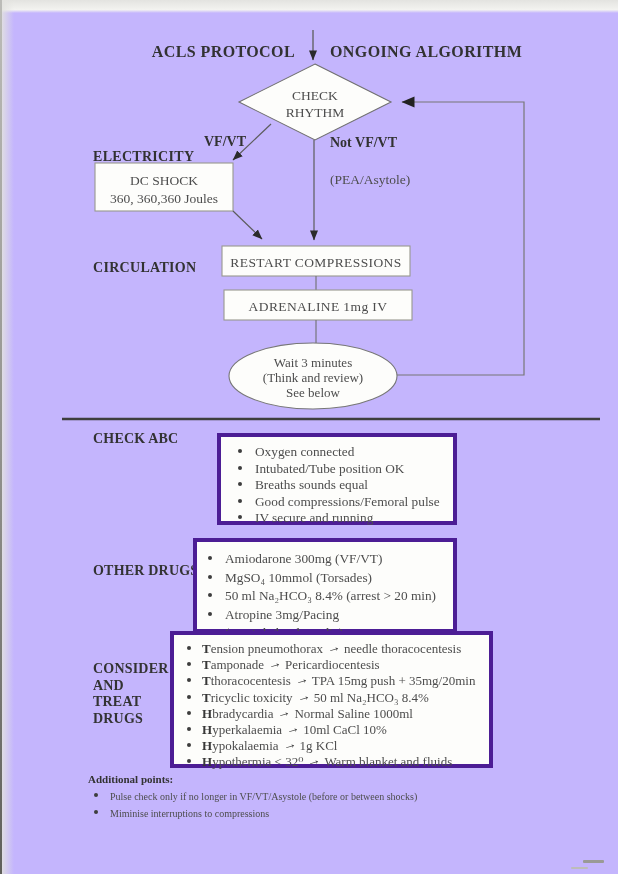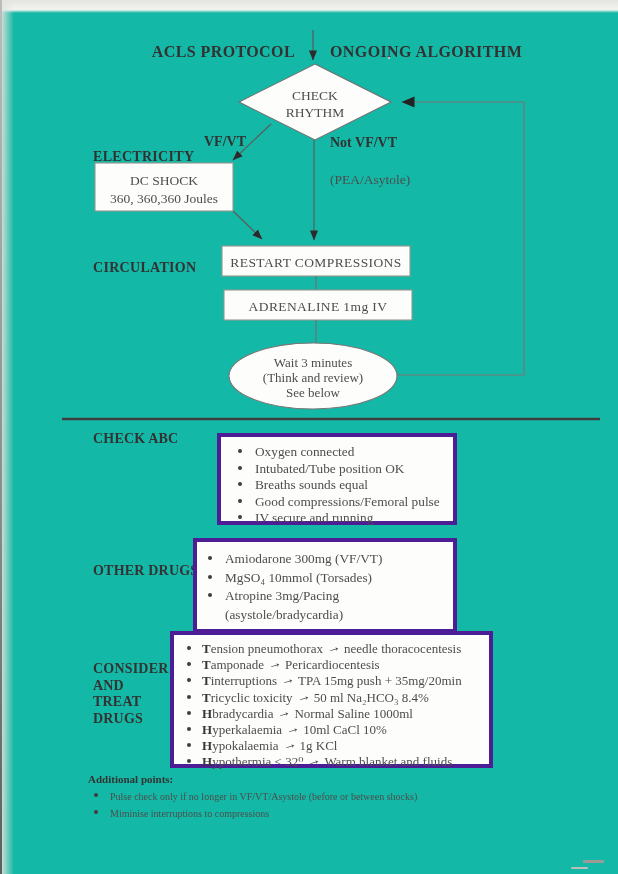--- a/index.html
+++ b/index.html
@@ -1,18 +1,18 @@
 <!DOCTYPE html>
 <html><head>
 <meta charset="utf-8">
 <style>
   html,body{margin:0;padding:0;background:#ffffff;}
   #page{
     position:relative;width:618px;height:874px;overflow:hidden;
-    background:#14b8a6;
+    background:#c4b5fd;
     font-family:"Liberation Serif","DejaVu Serif",serif;
     color:#4a4a4a;
   }
   
   .scan-top{position:absolute;left:0;top:0;width:618px;height:13px;
     background:linear-gradient(#e3e3e0,#f3f3f0 75%,rgba(250,250,248,0));}
   .scan-left{position:absolute;left:0;top:0;width:14px;height:874px;
     background:linear-gradient(90deg,#e3e3df,rgba(252,252,250,0));}
   .scan-left-line{position:absolute;left:0;top:0;width:2px;height:874px;
     background:linear-gradient(#bcbcb8,#8a8a85 60%,#5f5f5a);}
@@ -123,36 +123,37 @@
       <li>IV secure and running</li>
     </ul>
   </div>
 
   
   <div class="seclabel" style="left:93px;top:563px;">OTHER DRUGS</div>
   <div class="listbox drugs" style="left:193px;top:538px;width:264px;height:95px;">
     <ul class="blist">
       <li>Amiodarone 300mg (VF/VT)</li>
       <li>MgSO₄ 10mmol (Torsades)</li>
+      <li>50 ml Na₂HCO₃ 8.4% (arrest &gt; 20 min)</li>
       <li>Atropine 3mg/Pacing (asystole/bradycardia)</li>
     </ul>
   </div>
 
   
   <div class="seclabel" style="left:93px;top:661px;line-height:16.5px;">
     <div>CONSIDER</div>
     <div>AND</div>
     <div>TREAT</div>
     <div>DRUGS</div>
   </div>
   <div class="listbox causes" style="left:170px;top:631px;width:323px;height:137px;">
     <ul class="blist">
       <li><b>T</b><span>ension pneumothorax</span><span class="arr">→</span><span>needle thoracocentesis</span></li>
       <li><b>T</b><span>amponade</span><span class="arr">→</span><span>Pericardiocentesis</span></li>
-      <li><b>T</b><span>interruptions</span><span class="arr">→</span><span>TPA 15mg push + 35mg/20min</span></li>
+      <li><b>T</b><span>thoracocentesis</span><span class="arr">→</span><span>TPA 15mg push + 35mg/20min</span></li>
       <li><b>T</b><span>ricyclic toxicity</span><span class="arr">→</span><span>50 ml Na₂HCO₃ 8.4%</span></li>
       <li><b>H</b><span>bradycardia</span><span class="arr">→</span><span>Normal Saline 1000ml</span></li>
       <li><b>H</b><span>yperkalaemia</span><span class="arr">→</span><span>10ml CaCl 10%</span></li>
       <li><b>H</b><span>ypokalaemia</span><span class="arr">→</span><span>1g KCl</span></li>
       <li><b>H</b><span>ypothermia &lt; 32⁰</span><span class="arr">→</span><span>Warm blanket and fluids</span></li>
     </ul>
   </div>
 
   
   <div class="addblock">

